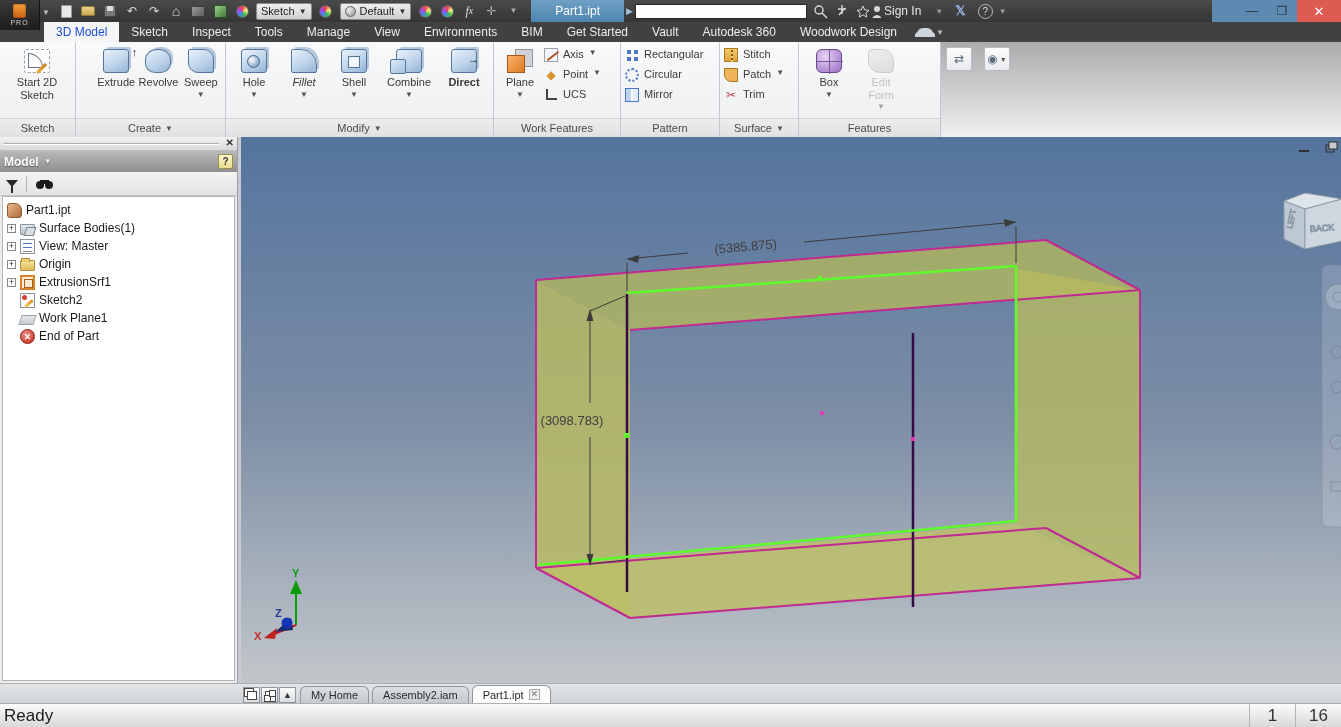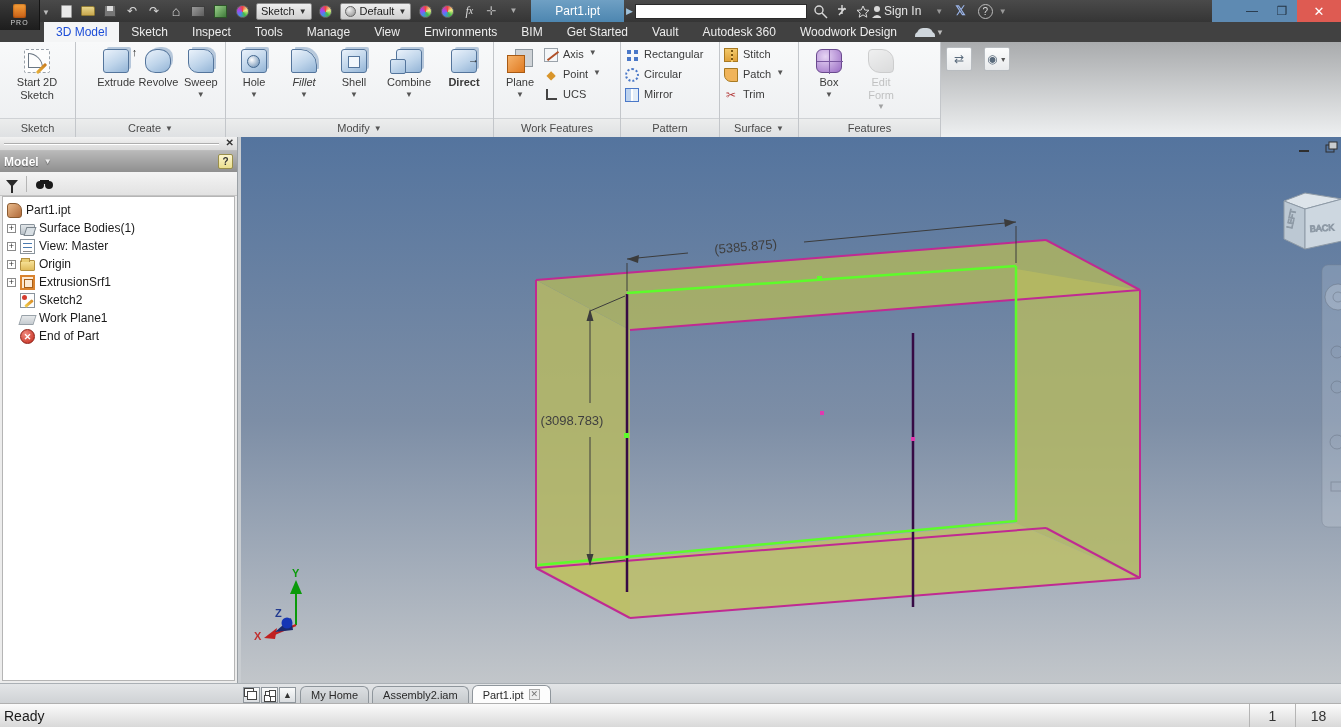--- a/index.html
+++ b/index.html
@@ -130,21 +130,21 @@
   
   #doctabbar { position:absolute; left:0; top:683px; width:1341px; height:20px; background:linear-gradient(#e3e5e7,#cfd2d5); border-top:1px solid #aab0b5; display:flex; align-items:flex-end; padding-left:243px; }
   .tbtn { width:17px; height:16px; border:1px solid #8f969c; background:linear-gradient(#fafbfb,#dadde0); margin-right:1px; display:flex; align-items:center; justify-content:center; font-size:9px; color:#333; position:relative; }
   .ic-cascade::after { content:""; width:8px; height:7px; border:1px solid #444; background:#fff; box-shadow:-3px -3px 0 -1px #fff, -3px -3px 0 0 #444; }
   .ic-tile::after { content:""; width:3px; height:3px; background:#fff; border:1px solid #444; box-shadow:5px 0 0 #fff,5px 0 0 1px #444,0 5px 0 #fff,0 5px 0 1px #444,5px 5px 0 #fff,5px 5px 0 1px #444; margin:-4px 0 0 -4px; }
   .dtab { height:17px; display:flex; align-items:center; gap:5px; padding:0 10px; border:1px solid #8f969c; border-bottom:none; border-radius:6px 6px 0 0; background:linear-gradient(#dcdfe2,#c6cacd); color:#2a2a2a; font-size:11px; margin-left:3px; }
   .dtab.active { background:#fdfdfd; height:18px; }
   .dclose { font-size:9px; color:#777; border:1px solid #aaa; padding:0 1px; line-height:9px; background:#eee; }
 
   
-  #statusbar { position:absolute; left:0; top:703px; width:1341px; height:24px; background:linear-gradient(#fbfbfb,#d9d9d9); border-top:1px solid #b0b0b0; display:flex; align-items:center; font-size:14px; color:#1a1a1a; }
+  #statusbar { position:absolute; left:0; top:703px; width:1341px; height:24px; background:linear-gradient(#fbfbfb,#d9d9d9); border-top:1px solid #b0b0b0; display:flex; align-items:center; font-size:17px; color:#1a1a1a; }
   #statusmsg { padding-left:4px; flex:1; }
   .scell { width:46px; height:100%; border-left:1px solid #b5b5b5; display:flex; align-items:center; justify-content:center; color:#333; }
 </style>
 </head>
 <body>
 
 <div id="app">
 
   <div id="titlebar">
     <div id="appbtn">
@@ -588,16 +588,16 @@
       </div>
     <div class="dtab active">
       <span>Part1.ipt</span>
       <span class="dclose">✕</span>
     </div>
   </div>
 
   <div id="statusbar">
     <span id="statusmsg">Ready</span>
     <span class="scell">1</span>
-    <span class="scell">18</span>
+    <span class="scell">16</span>
   </div>
 
 </div>
 
 </body></html>

